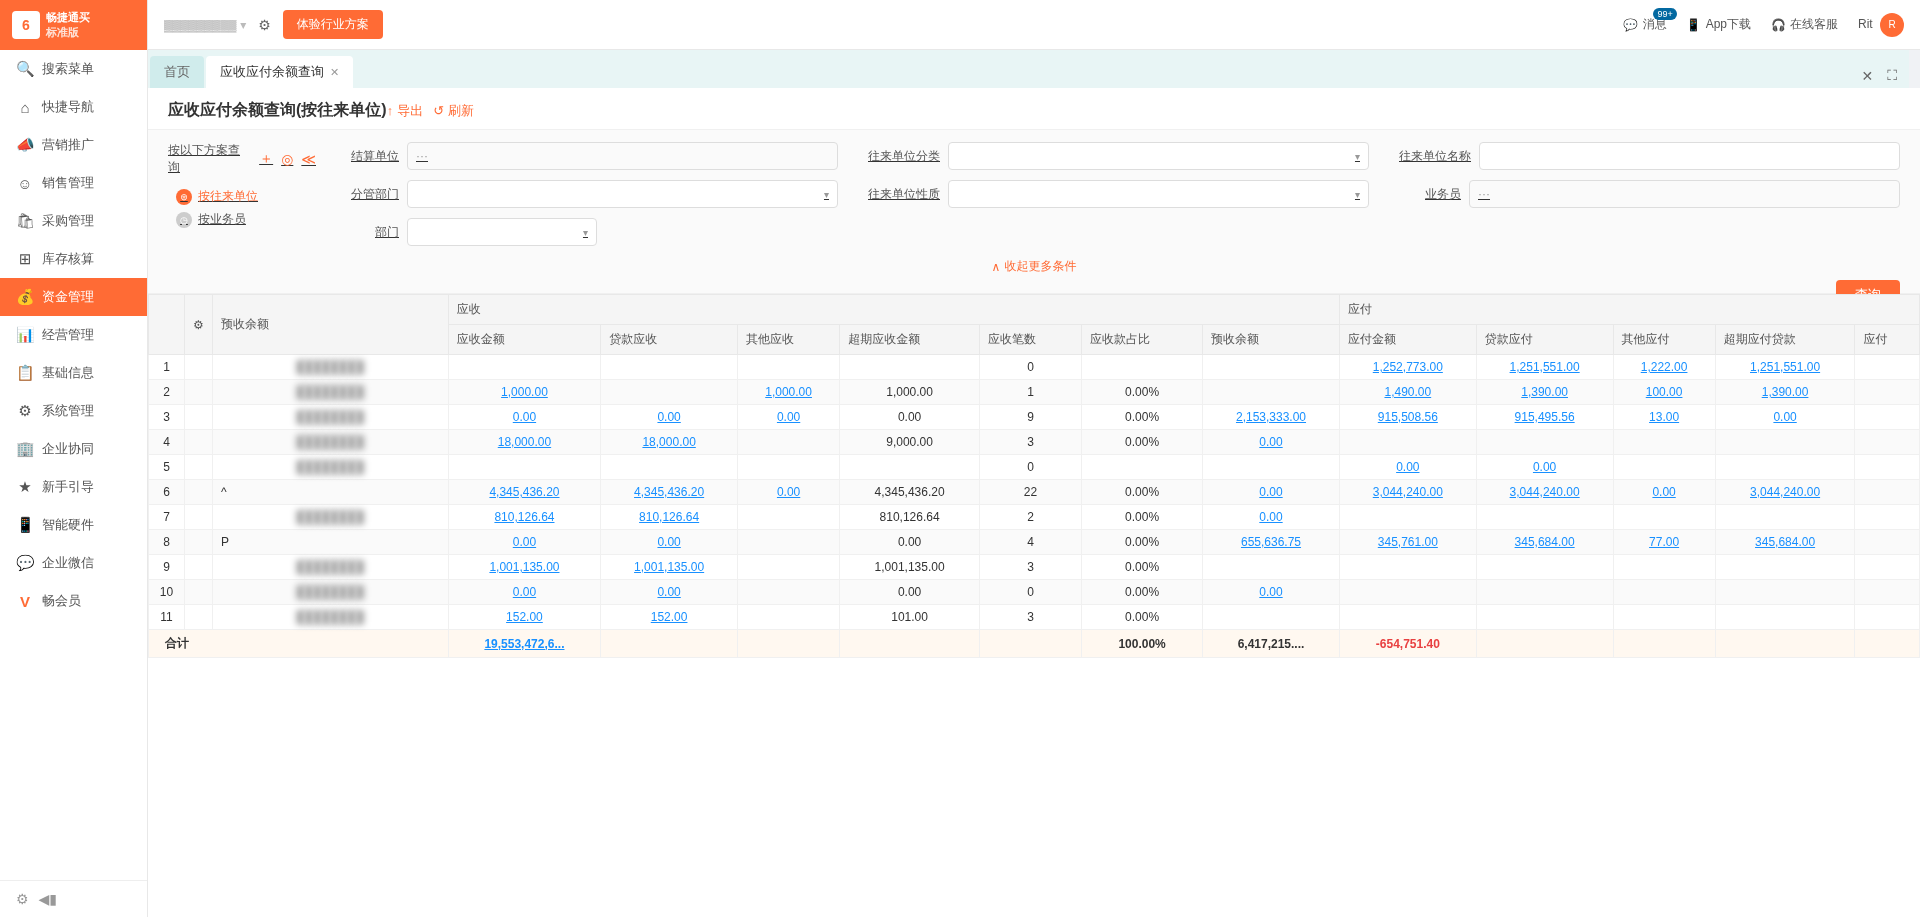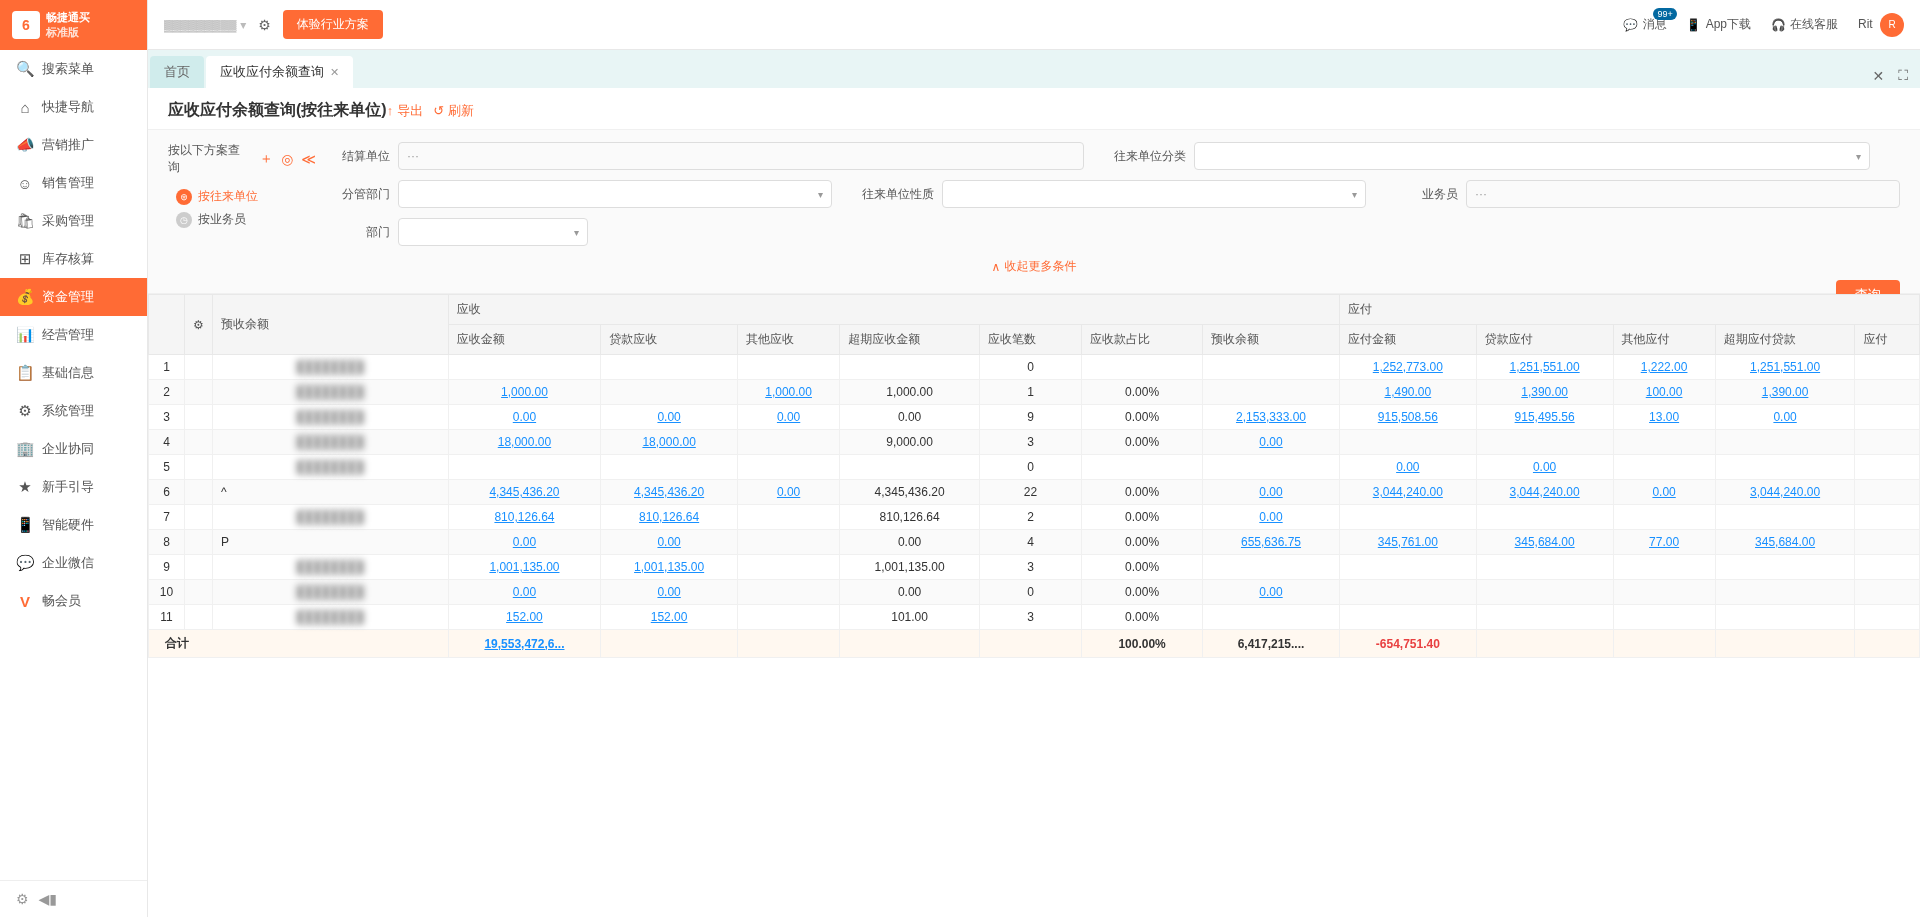--- a/index.html
+++ b/index.html
@@ -50,21 +50,21 @@
       position: absolute; top: -8px; right: -10px;
       background: #0369a1; color: #fff; font-size: 9px; padding: 1px 4px;
       border-radius: 8px; min-width: 16px; text-align: center;
     }
     .header-app { display: flex; align-items: center; gap: 4px; color: #555; cursor: pointer; }
     .header-service { display: flex; align-items: center; gap: 4px; color: #555; cursor: pointer; }
     .header-user { color: #555; cursor: pointer; font-size: 12px; }
 
     
     .tab-bar {
-      position: fixed; left: 148px; top: 50px; right: 0; height: 38px;
+      position: fixed; left: 148px; top: 50px; right: 11px; height: 38px;
       background: #e8f5f5; display: flex; align-items: flex-end; padding: 0 0 0 0; z-index: 99;
     }
     .tab-item {
       height: 32px; display: flex; align-items: center; padding: 0 14px;
       cursor: pointer; font-size: 13px; color: #666; background: #d0ecec; border-radius: 4px 4px 0 0;
       margin-left: 2px; gap: 6px;
     }
     .tab-item.active { background: #fff; color: #333; font-weight: 500; }
     .tab-item .tab-close { color: #999; font-size: 11px; cursor: pointer; }
     .tab-bar-actions { margin-left: auto; display: flex; align-items: center; padding-right: 8px; gap: 6px; }
@@ -286,21 +286,21 @@
         <span>导出</span>
       </button>
       <button class="page-action-btn">
         <span>↺</span>
         <span>刷新</span>
       </button>
     </div>
   </div>
 
   <div class="filter-area" style="position:relative;">
-    <div style="display:flex; gap:0;">
+    <div style="display:flex; gap:9px;text-decoration:underline;">
 
       <div style="width:160px; padding-right:12px;">
         <div class="filter-mode-bar">
           <span class="filter-mode-label">按以下方案查询</span>
           <span class="filter-mode-icon">＋</span>
           <span class="filter-mode-icon">◎</span>
           <span class="filter-mode-icon">≪</span>
         </div>
         <div style="padding-left:8px;">
           <div class="filter-mode-option active">
@@ -323,20 +323,24 @@
           </div>
           <div class="filter-divider"></div>
           <div class="filter-field">
             <label class="filter-label">往来单位分类</label>
             <div class="filter-select">
               <span></span>
               <span class="filter-select-arrow">▾</span>
             </div>
           </div>
           <div class="filter-divider"></div>
+          <div class="filter-field">
+            <label class="filter-label">往来单位名称</label>
+            <input type="text" class="filter-input" value="" style="">
+          </div>
         </div>
 
         <div class="filter-row" style="margin-bottom:10px;">
           <div class="filter-field">
             <label class="filter-label">分管部门</label>
             <div class="filter-select">
               <span></span>
               <span class="filter-select-arrow">▾</span>
             </div>
           </div>

